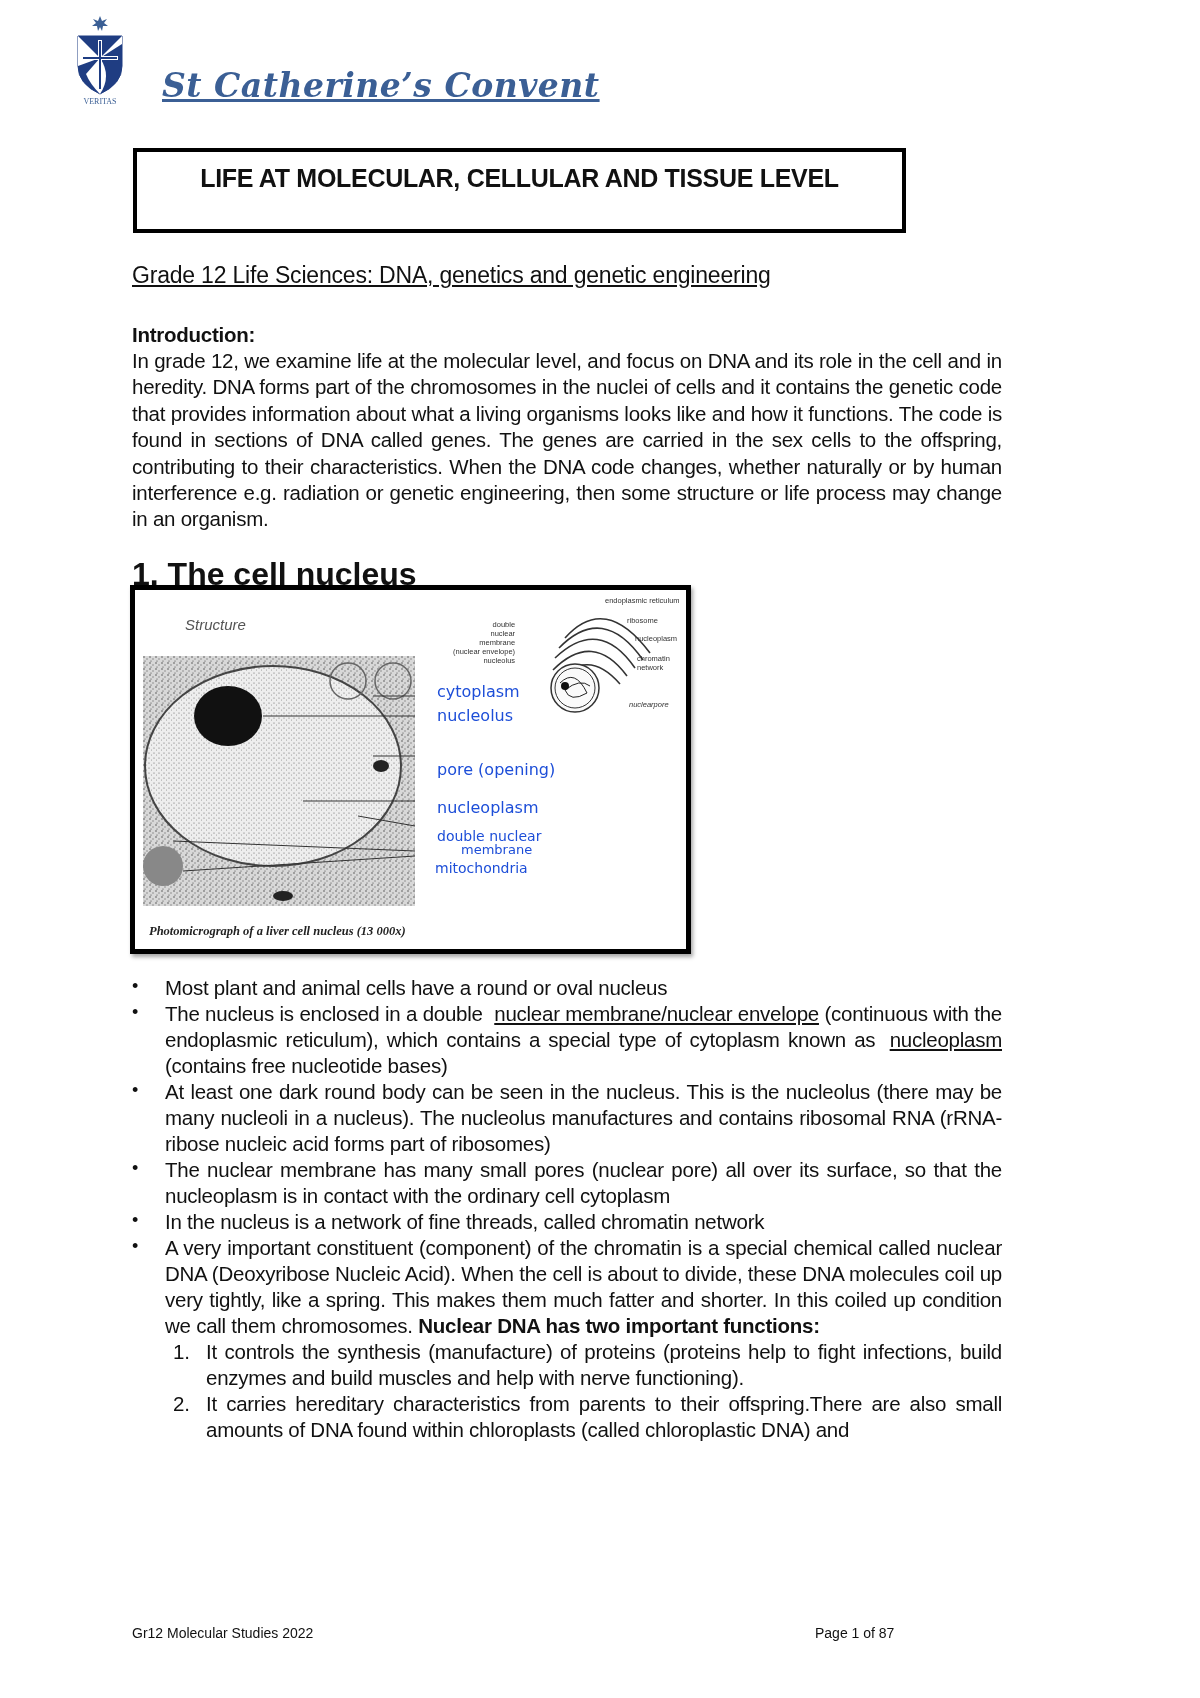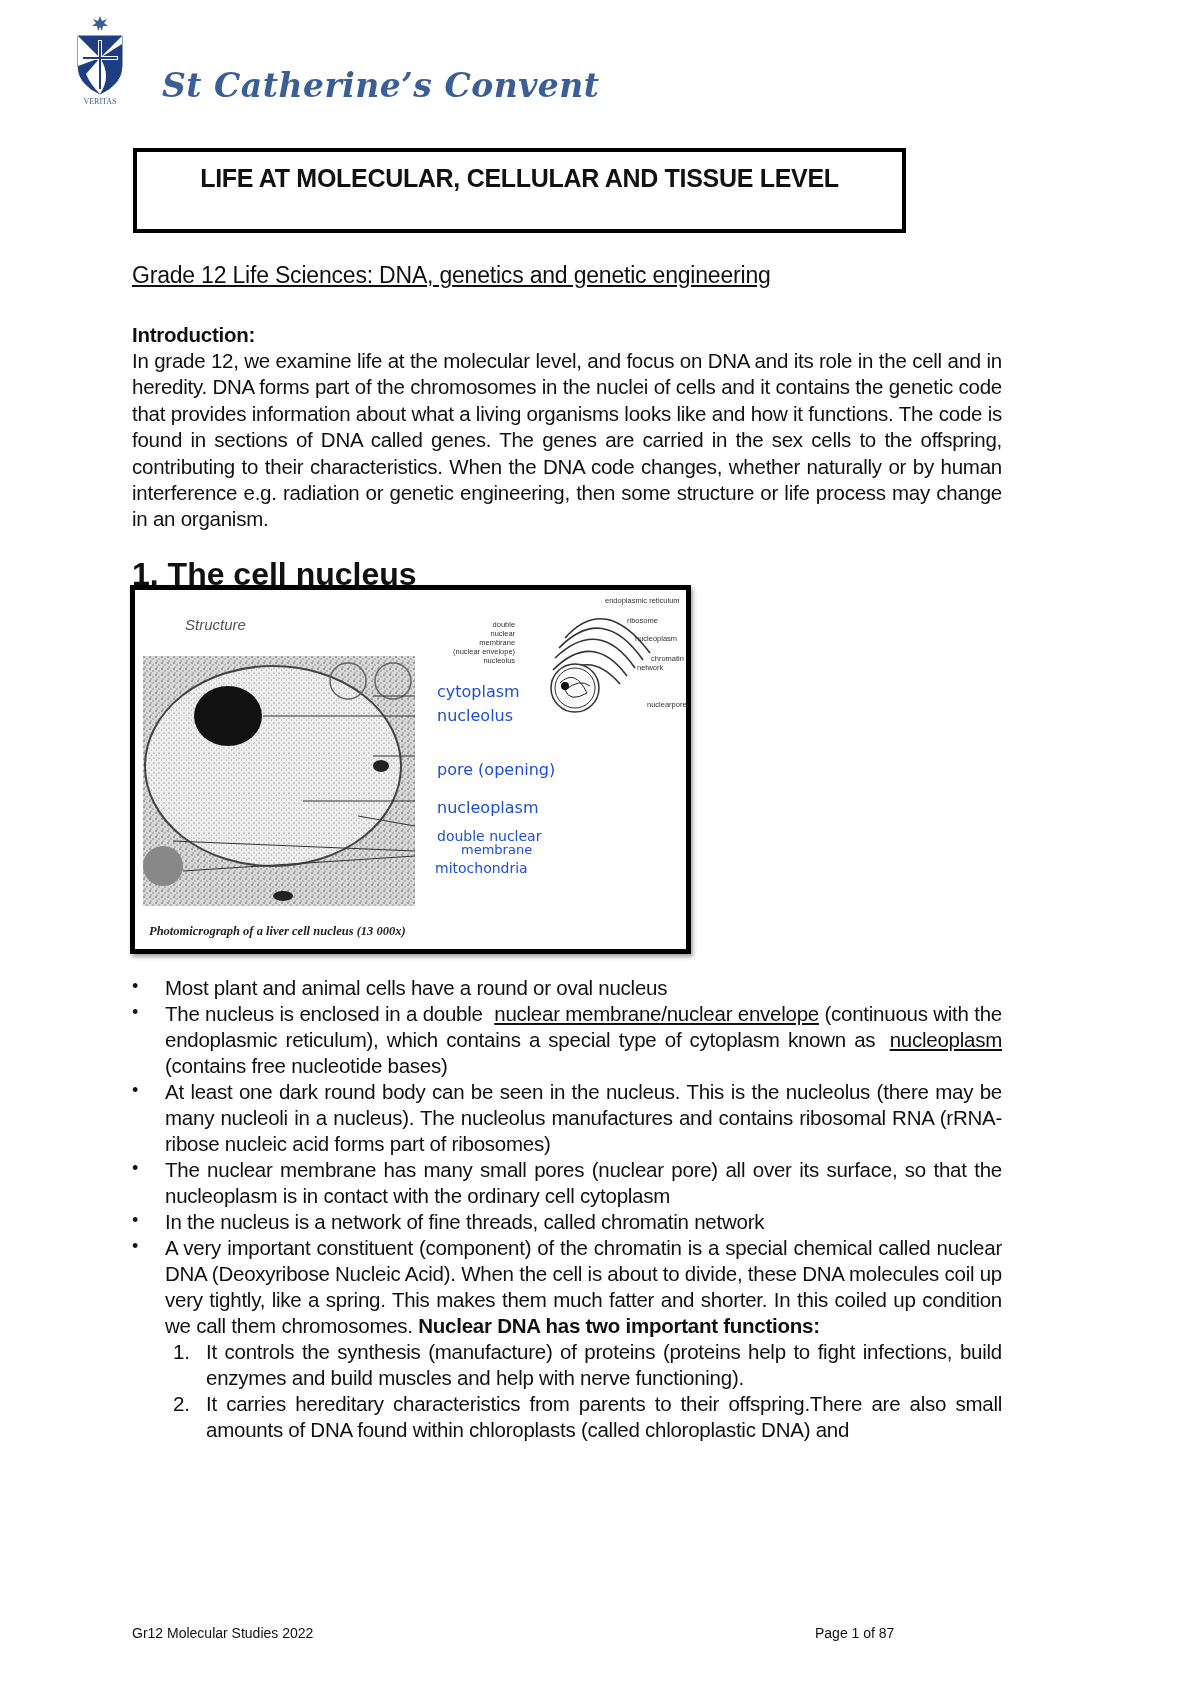--- a/index.html
+++ b/index.html
@@ -3,21 +3,21 @@
 <meta charset="utf-8">
 <style>
   html, body { margin:0; padding:0; background:#ffffff; }
   body { width:1200px; height:1698px; position:relative; overflow:hidden;
          font-family:"Liberation Sans", sans-serif; color:#111; }
   .abs { position:absolute; }
 
   
   .crest { left:72px; top:14px; width:56px; height:92px; }
   .school-name { left:162px; top:66px; font-family:"DejaVu Serif", serif; font-style:italic; font-weight:bold;
-                 font-size:33px; color:#3b5f95; letter-spacing:0.5px; white-space:nowrap; }
+                 font-size:33px; color:#3b5f95; letter-spacing:0.5px; white-space:nowrap;text-decoration:underline; }
 
   
   .title-box { left:133px; top:148px; width:765px; height:77px; border:4px solid #000; box-sizing:content-box; }
   .title-text { position:absolute; left:0; right:0; top:12px; text-align:center; font-weight:bold; font-size:25px;
                 letter-spacing:-0.3px; white-space:nowrap; }
 
   .subtitle { left:132px; top:262px; font-size:23px; text-decoration:underline; white-space:nowrap; letter-spacing:-0.2px; }
 
   .text-col { left:132px; width:870px; font-size:20.5px; line-height:26.4px; text-align:justify; letter-spacing:-0.25px; }
   .intro-heading { top:322px; font-weight:bold; }
@@ -141,23 +141,23 @@
   <div class="abs small-label" style="left:318px;top:30px;text-align:right;">
     <div>double</div>
     <div>nuclear</div>
     <div>membrane</div>
     <div>(nuclear envelope)</div>
     <div>nucleolus</div>
   </div>
   <div class="abs small-label" style="left:470px;top:6px;">endoplasmic reticulum</div>
   <div class="abs small-label" style="left:492px;top:26px;">ribosome</div>
   <div class="abs small-label" style="left:500px;top:44px;">nucleoplasm</div>
-  <div class="abs small-label" style="left:516px;top:64px;">chromatin</div>
+  <div class="abs small-label" style="left:502px;top:64px;">chromatin</div>
   <div class="abs small-label" style="left:502px;top:73px;">network</div>
-  <div class="abs small-label" style="left:512px;top:110px;">nuclearpore</div>
+  <div class="abs small-label" style="left:494px;top:110px;font-style:italic;">nuclearpore</div>
 
   <div class="abs caption">Photomicrograph of a liver cell nucleus (13 000x)</div>
 </div>
 
 <div class="abs bullets">
   <ul>
     <li class="b"><span>Most plant and animal cells have a round or oval nucleus</span></li>
     <li class="b"><span>The nucleus is enclosed in a double </span><span class="u">nuclear membrane/nuclear envelope</span><span> (continuous with the endoplasmic reticulum), which contains a special type of cytoplasm known as </span><span class="u">nucleoplasm</span><span> (contains free nucleotide bases)</span></li>
     <li class="b"><span>At least one dark round body can be seen in the nucleus. This is the nucleolus (there may be many nucleoli in a nucleus). The nucleolus manufactures and contains ribosomal RNA (rRNA- ribose nucleic acid forms part of ribosomes)</span></li>
     <li class="b"><span>The nuclear membrane has many small pores (nuclear pore) all over its surface, so that the nucleoplasm is in contact with the ordinary cell cytoplasm</span></li>

